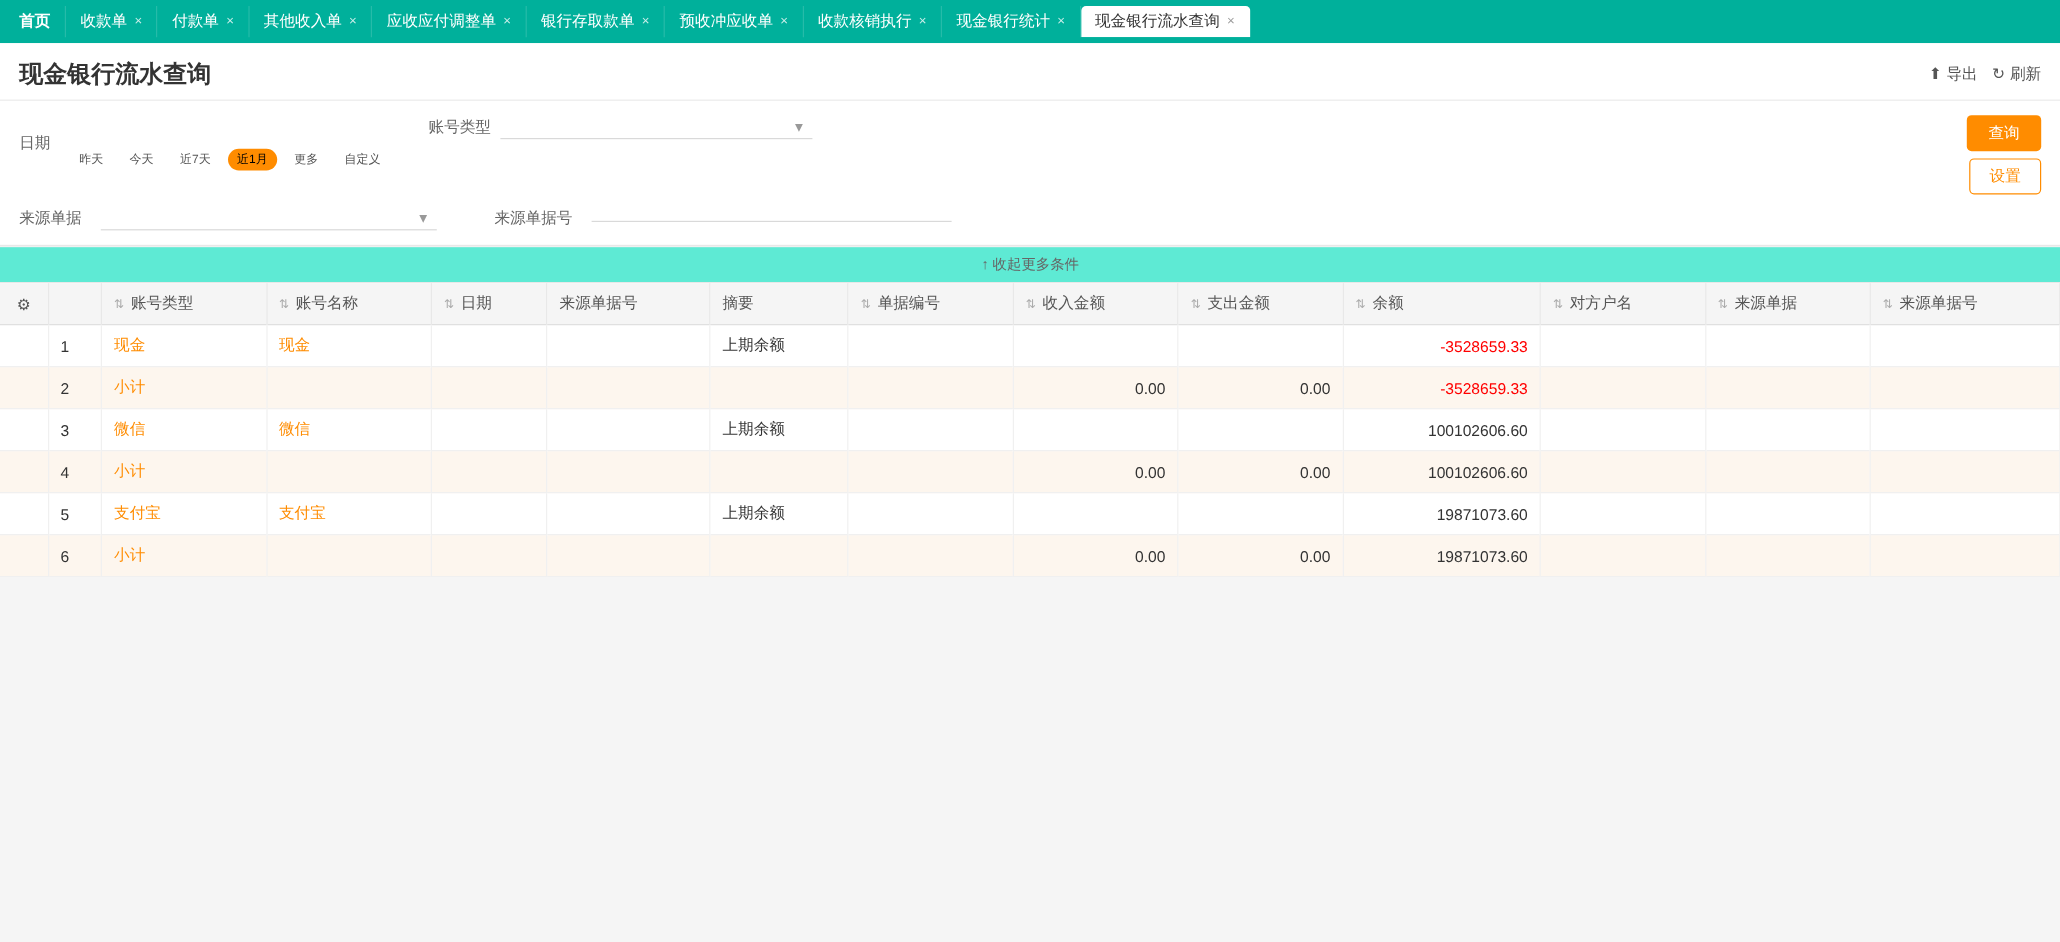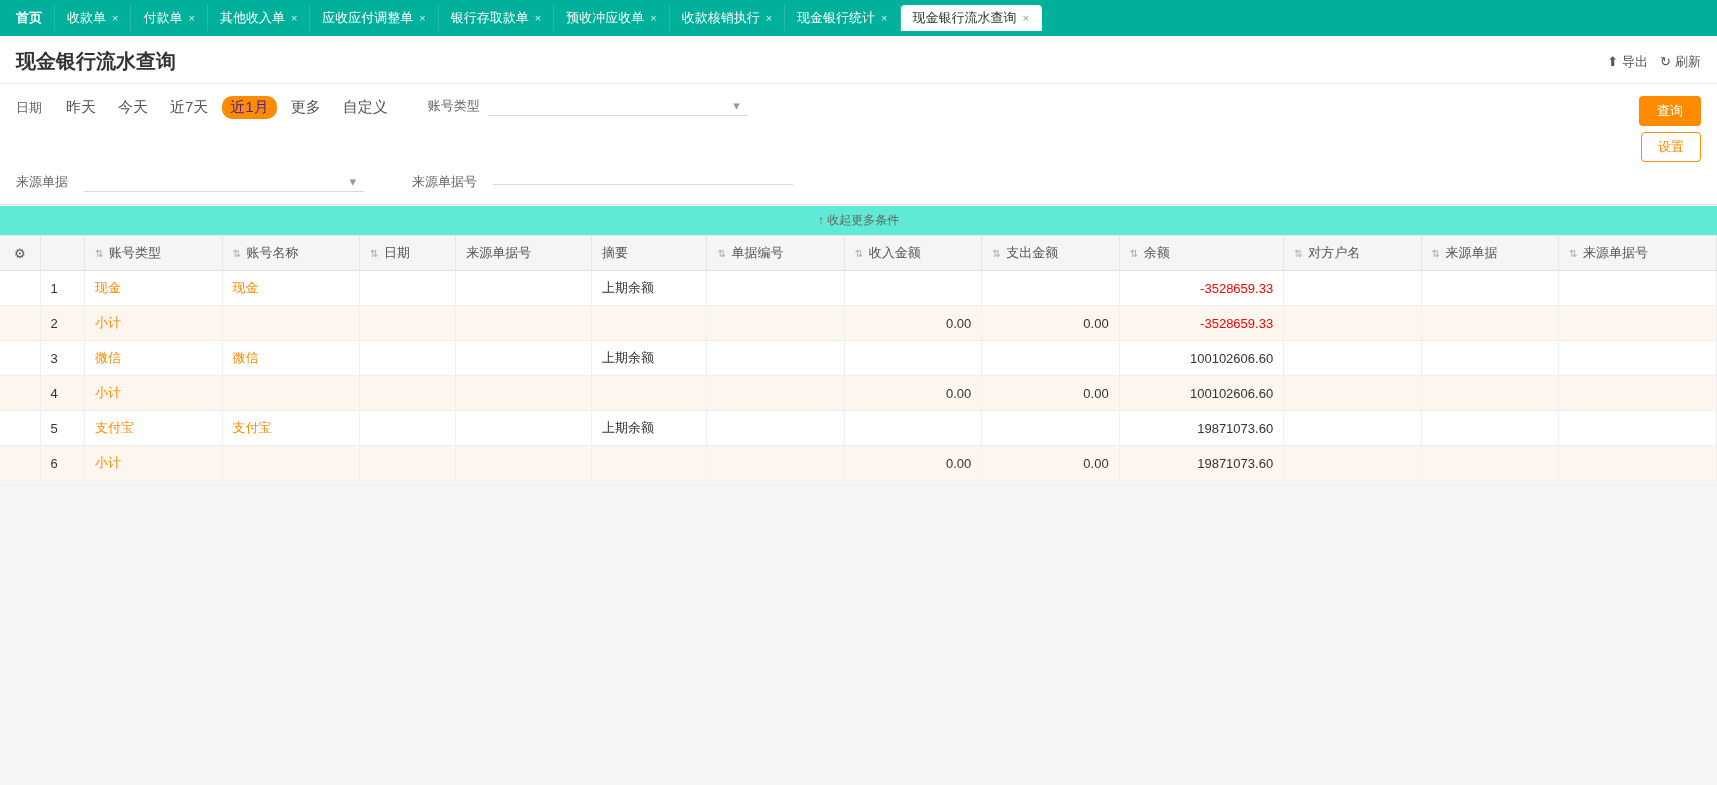--- a/index.html
+++ b/index.html
@@ -86,26 +86,27 @@
     }
     .filter-date-options {
       display: flex;
       align-items: center;
       gap: 6px;
     }
     .date-opt {
       padding: 2px 8px;
       border-radius: 3px;
       cursor: pointer;
-      font-size: 15px;
+      font-size: 10px;
       color: #555;
+      margin-top: 28px;
     }
     .date-opt.active {
       background: #ff8c00;
-      color: #4c1d95;
+      color: #000000;
       border-radius: 10px;
     }
     .date-range {
       color: #999;
       font-size: 12px;
     }
     .filter-select {
       display: flex;
       align-items: center;
       gap: 4px;

